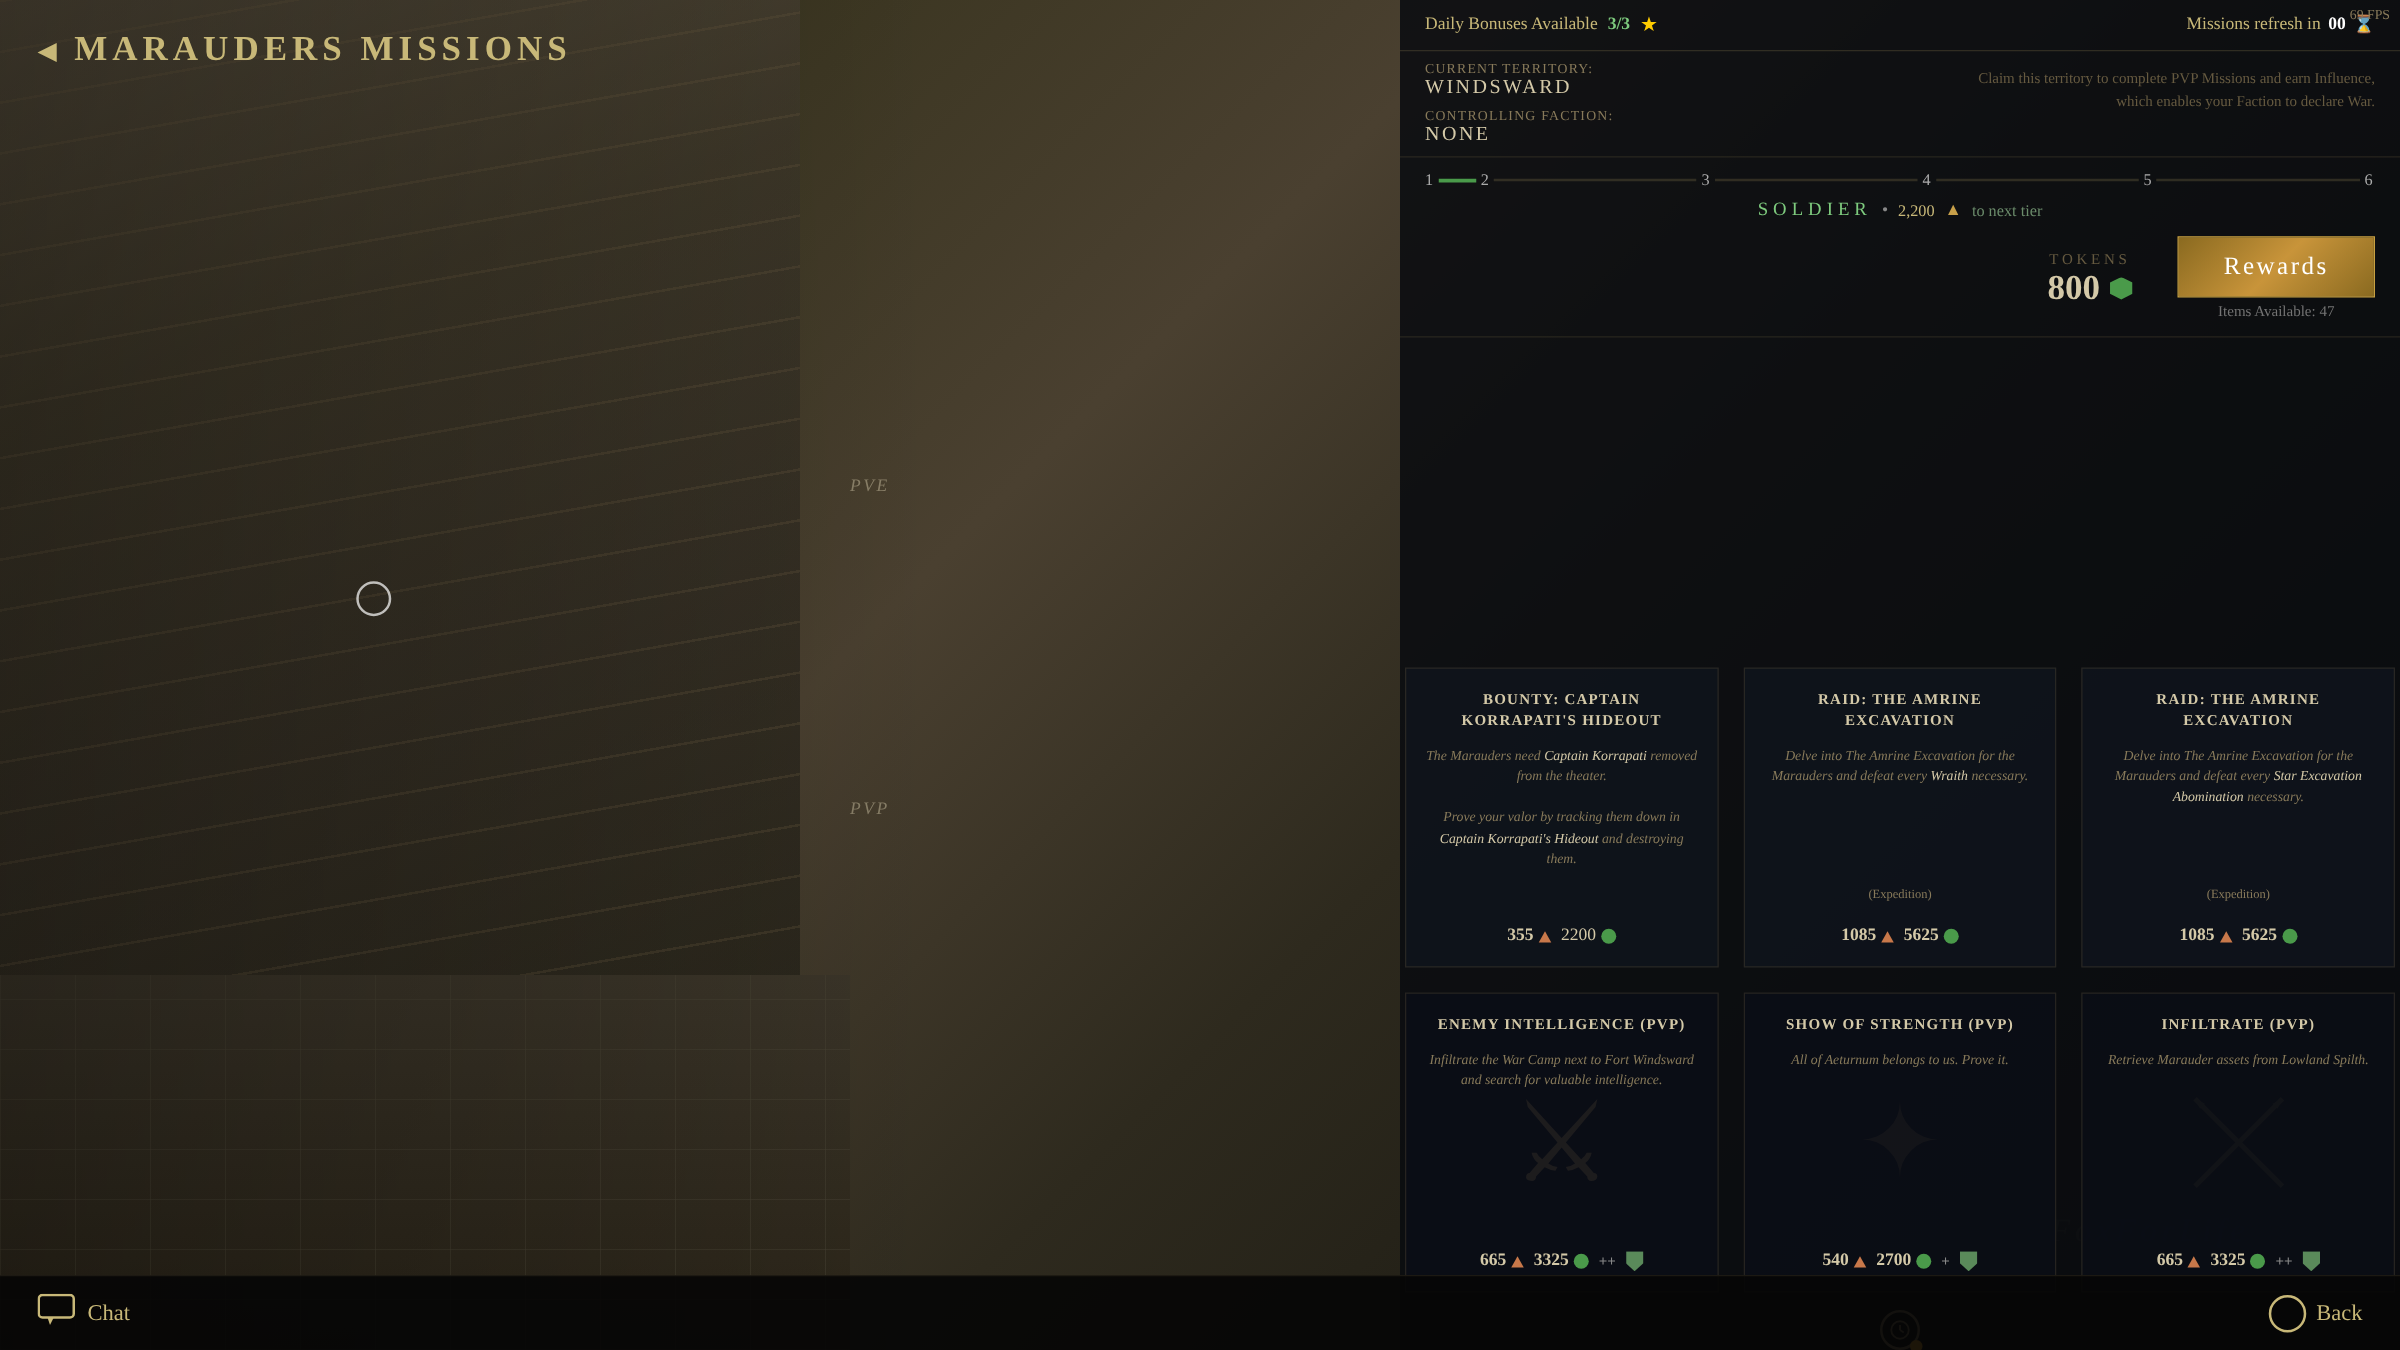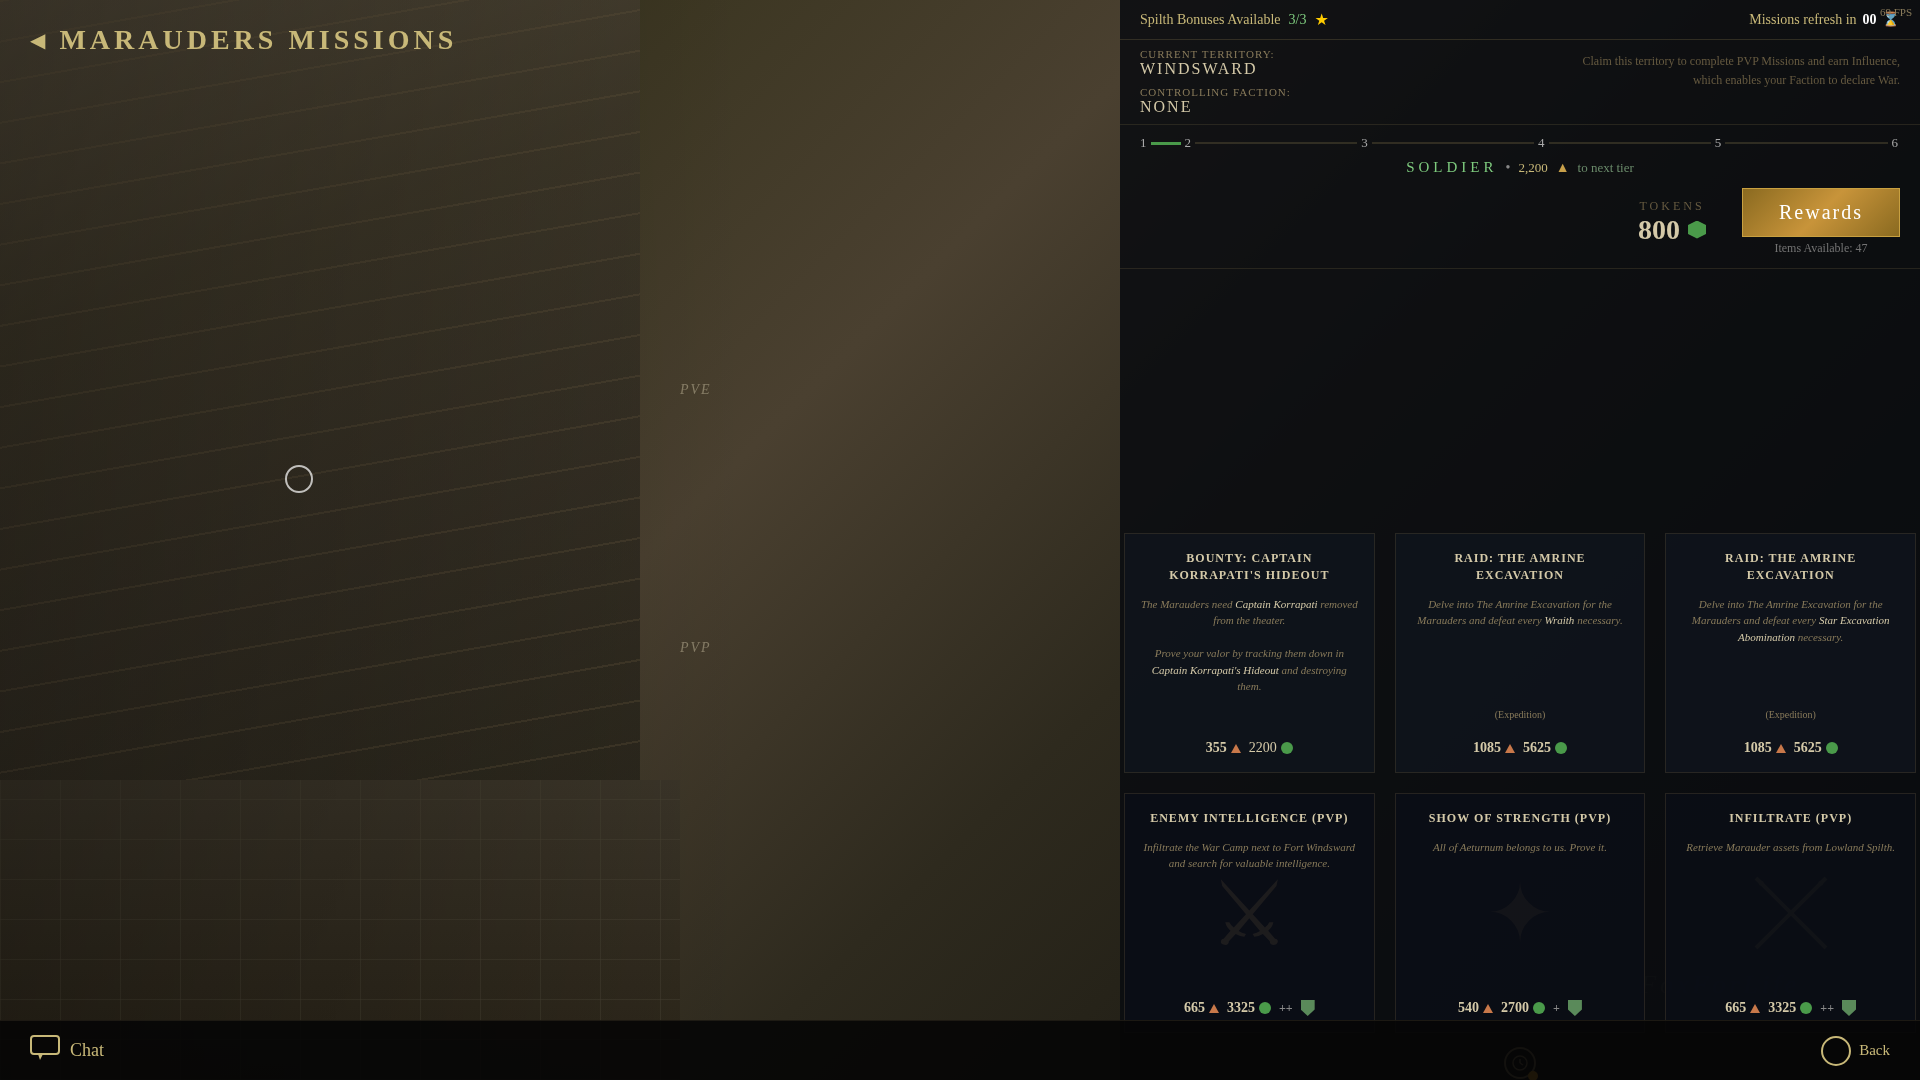--- a/index.html
+++ b/index.html
@@ -112,21 +112,21 @@
     .daily-bonuses {
       display: flex;
       align-items: center;
       gap: 8px;
       font-size: 14px;
       color: #c8b878;
     }
 
     .daily-bonuses .count {
       color: #7ecb7e;
-      font-weight: normal;
+      font-weight: bold;
     }
 
     .star-icon {
       color: #ffcc00;
       font-size: 16px;
     }
 
     .missions-refresh {
       font-size: 14px;
       color: #c8b878;
@@ -291,21 +291,21 @@
       color: #c8b878;
       font-size: 18px;
       cursor: pointer;
     }
 
     .back-button {
       display: flex;
       align-items: center;
       gap: 8px;
       color: #c8b878;
-      font-size: 15px;
+      font-size: 18px;
       cursor: pointer;
     }
 
     
     .fps-counter {
       position: absolute;
       top: 6px; right: 8px;
       font-size: 11px;
       color: #887a5a;
       z-index: 40;
@@ -333,21 +333,21 @@
   <span class="page-title-text">MARAUDERS MISSIONS</span>
 </div>
 
 <div class="pve-label">PVE</div>
 <div class="pvp-label">PVP</div>
 
 <div class="ui-panel">
 
   <div class="header-bar">
     <div class="daily-bonuses">
-      <span>Spilth Bonuses Available</span>
+      <span>Daily Bonuses Available</span>
       <span class="count">3/3</span>
       <span class="star-icon">★</span>
     </div>
     <div class="missions-refresh">
       <span>Missions refresh in</span>
       <span class="refresh-time">00</span>
       <span class="hourglass">⌛</span>
     </div>
   </div>
 

